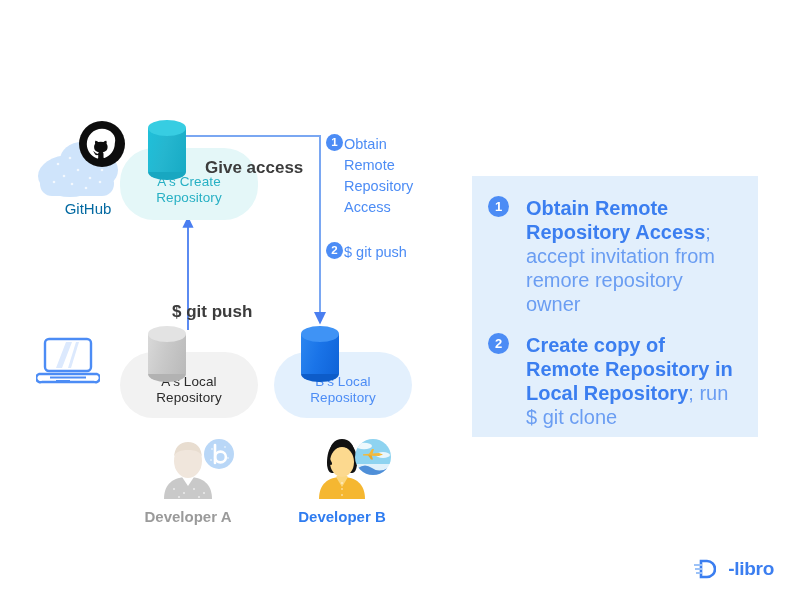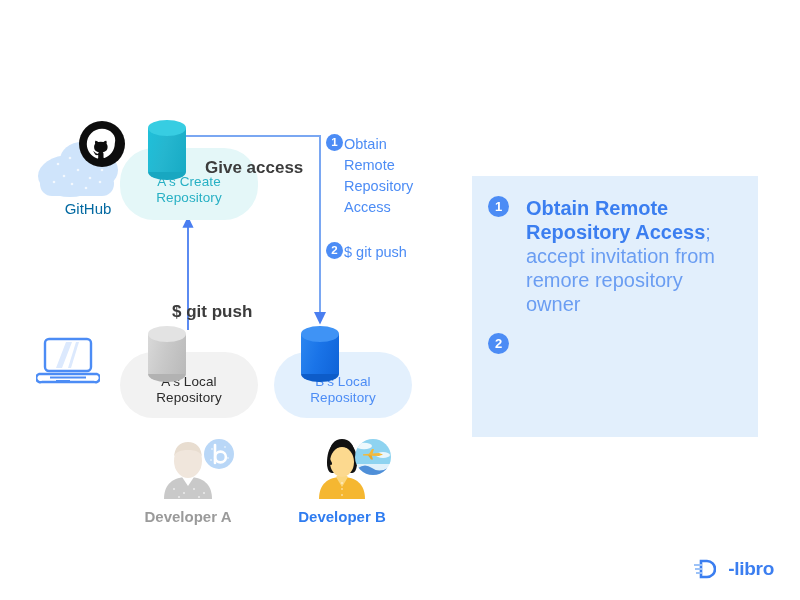--- a/index.html
+++ b/index.html
@@ -280,20 +280,21 @@
 
   <div id="info-panel">
 
     <div class="info-item">
       <span class="badge badge-lg">1</span>
       <div class="info-text"><b>Obtain Remote Repository Access</b><span>; accept invitation from remore repository owner</span></div>
     </div>
 
     <div class="info-item">
       <span class="badge badge-lg">2</span>
+      <div class="info-text"><b>Create copy of Remote Repository in Local Repository</b><span>; run $ git clone</span></div>
     </div>
 
   </div>
 
   <div id="brand">
     <svg width="22" height="22" viewBox="0 0 22 22">
       <path d="M7 3 h6 a8 8 0 0 1 0 16 H7 z" fill="none" stroke="#3b7ef0" stroke-width="2.6"></path>
       <path d="M0 7 h8 M1 11 h7 M2 15 h6" stroke="#9cc2f7" stroke-width="1.8" fill="none"></path>
     </svg>
     <span class="word">-libro</span>

